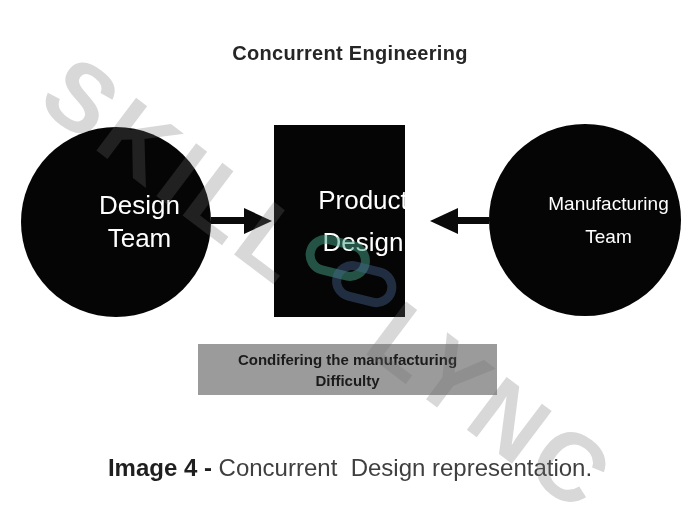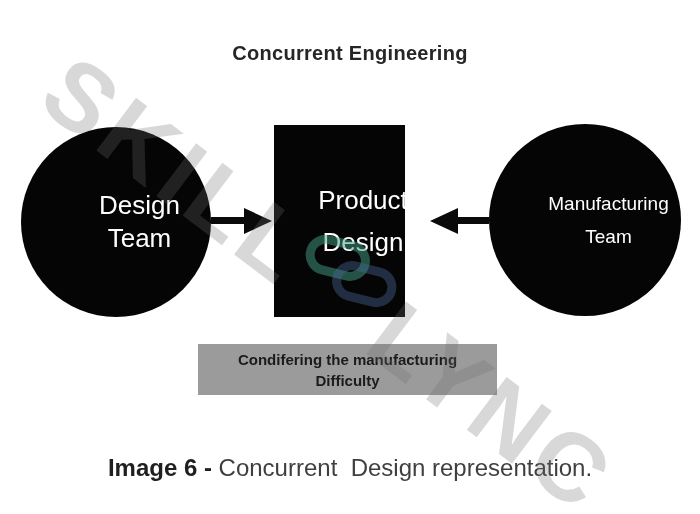--- a/index.html
+++ b/index.html
@@ -86,21 +86,21 @@
   <div class="shape circle circle-right">
     <span class="lbl">Manufacturing</span>
     <span class="lbl">Team</span>
   </div>
 
   <div class="note">
     <span class="lbl">Condifering the manufacturing</span>
     <span class="lbl">Difficulty</span>
   </div>
 
-  <div class="caption"><span class="cap-bold">Image 6 -</span><span> Concurrent  Design representation.</span></div>
+  <div class="caption"><span class="cap-bold">Image 4 -</span><span> Concurrent  Design representation.</span></div>
 
   <div class="watermark"><span>SKILL</span> <span>LYNC</span></div>
 
   <svg class="chain-logo" width="100" height="64" viewBox="0 0 100 64">
     <rect x="6" y="7" width="56" height="31" rx="15.5" fill="none" stroke="rgba(67,160,131,0.50)" stroke-width="9"></rect>
     <rect x="38" y="26" width="56" height="31" rx="15.5" fill="none" stroke="rgba(73,104,150,0.42)" stroke-width="9"></rect>
   </svg>
 
 </div>
 

